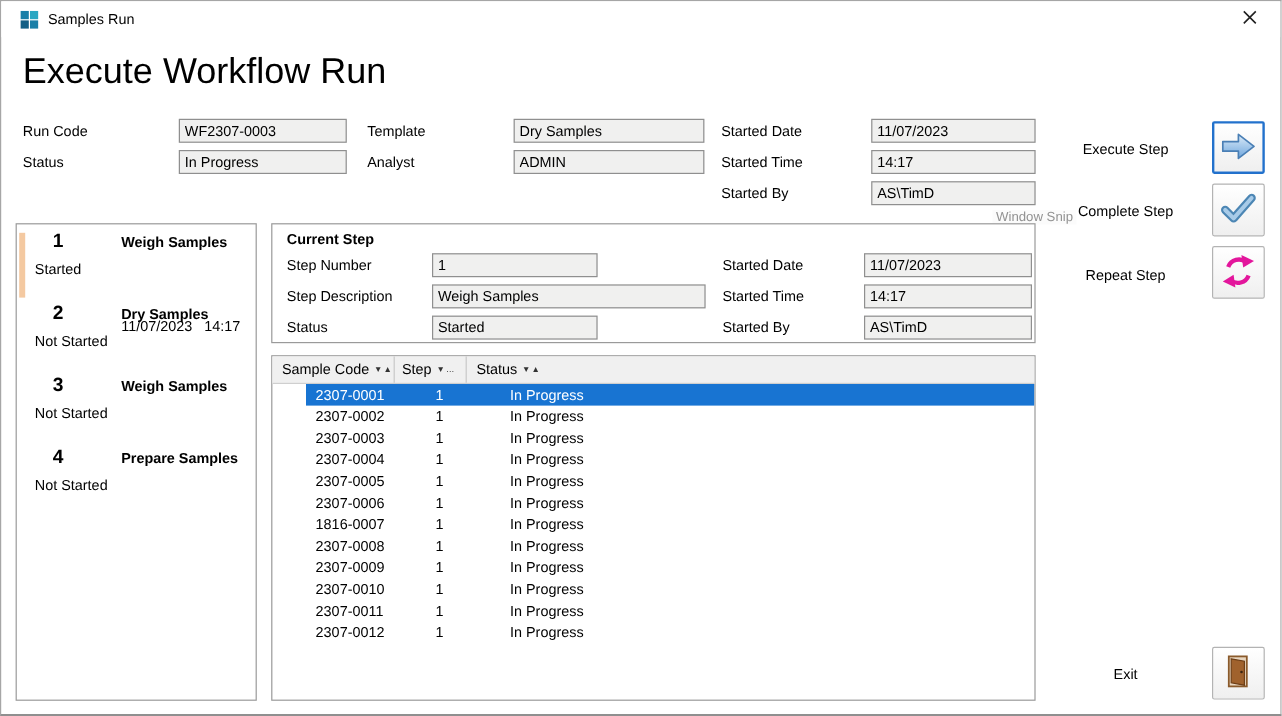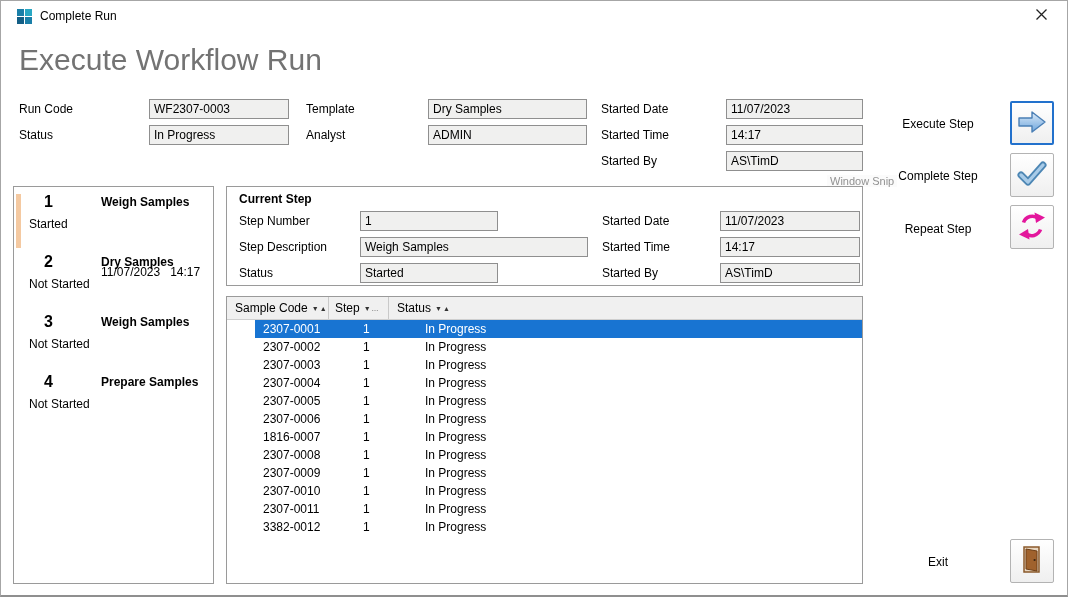--- a/index.html
+++ b/index.html
@@ -7,21 +7,21 @@
     position:relative;width:1068px;height:597px;background:#fff;
     border:1px solid #a6a6a6;border-bottom:2px solid #8f8f8f;box-sizing:border-box;
     font-family:"Liberation Sans",sans-serif;color:#000;overflow:hidden;
   }
   
   .titlebar{position:absolute;left:0;top:0;right:0;height:30px;background:#fff;display:flex;align-items:center;padding:0 8px 0 16px;box-sizing:border-box;}
   .app-icon{display:flex;align-items:center;}
   .titlebar-text{font-size:12px;margin-left:8px;}
   .close-btn{margin-left:auto;width:36px;height:28px;background:transparent;border:none;display:flex;align-items:center;justify-content:center;cursor:pointer;padding:0;}
   
-  .page-title{position:absolute;left:18px;top:42px;margin:0;font-size:30px;font-weight:400;color:#737373;}
+  .page-title{position:absolute;left:18px;top:42px;margin:0;font-size:30px;font-weight:400;color:#000000;}
   
   .lbl{position:absolute;font-size:12px;white-space:nowrap;color:#000;}
   .tb{
     position:absolute;height:20px;background:#f0f0ef;border:1px solid #8f8f8f;
     font:12px "Liberation Sans",sans-serif;padding:0 4px;box-sizing:border-box;color:#000;outline:none;
   }
   
   .action-label{position:absolute;left:878px;width:118px;text-align:center;font-size:12px;white-space:nowrap;}
   .icon-btn{
     position:absolute;left:1009px;width:44px;height:44px;
@@ -66,21 +66,21 @@
 
   <div class="titlebar">
     <span class="app-icon">
       <svg width="15" height="15" viewBox="0 0 15 15">
         <rect x="0" y="0" width="7" height="7" fill="#1a7fa8"></rect>
         <rect x="8" y="0" width="7" height="7" fill="#28a7c3"></rect>
         <rect x="0" y="8" width="7" height="7" fill="#135f86"></rect>
         <rect x="8" y="8" width="7" height="7" fill="#1a7fa8"></rect>
       </svg>
     </span>
-    <span class="titlebar-text">Complete Run</span>
+    <span class="titlebar-text">Samples Run</span>
     <button class="close-btn">
       <span>
         <svg width="13" height="13" viewBox="0 0 13 13">
             <path d="M1.5 1.5 L11.5 11.5 M11.5 1.5 L1.5 11.5" stroke="#222" stroke-width="1.3"></path>
           </svg>
       </span>
     </button>
   </div>
 
   <h1 class="page-title">Execute Workflow Run</h1>
@@ -268,20 +268,20 @@
           <div class="tcell c0">2307-0010</div>
           <div class="tcell c1">1</div>
           <div class="tcell c2">In Progress</div>
         </div>
         <div class="trow">
           <div class="tcell c0">2307-0011</div>
           <div class="tcell c1">1</div>
           <div class="tcell c2">In Progress</div>
         </div>
         <div class="trow">
-          <div class="tcell c0">3382-0012</div>
+          <div class="tcell c0">2307-0012</div>
           <div class="tcell c1">1</div>
           <div class="tcell c2">In Progress</div>
         </div>
       </div>
   </div>
 
 </div>
 
 </body></html>

